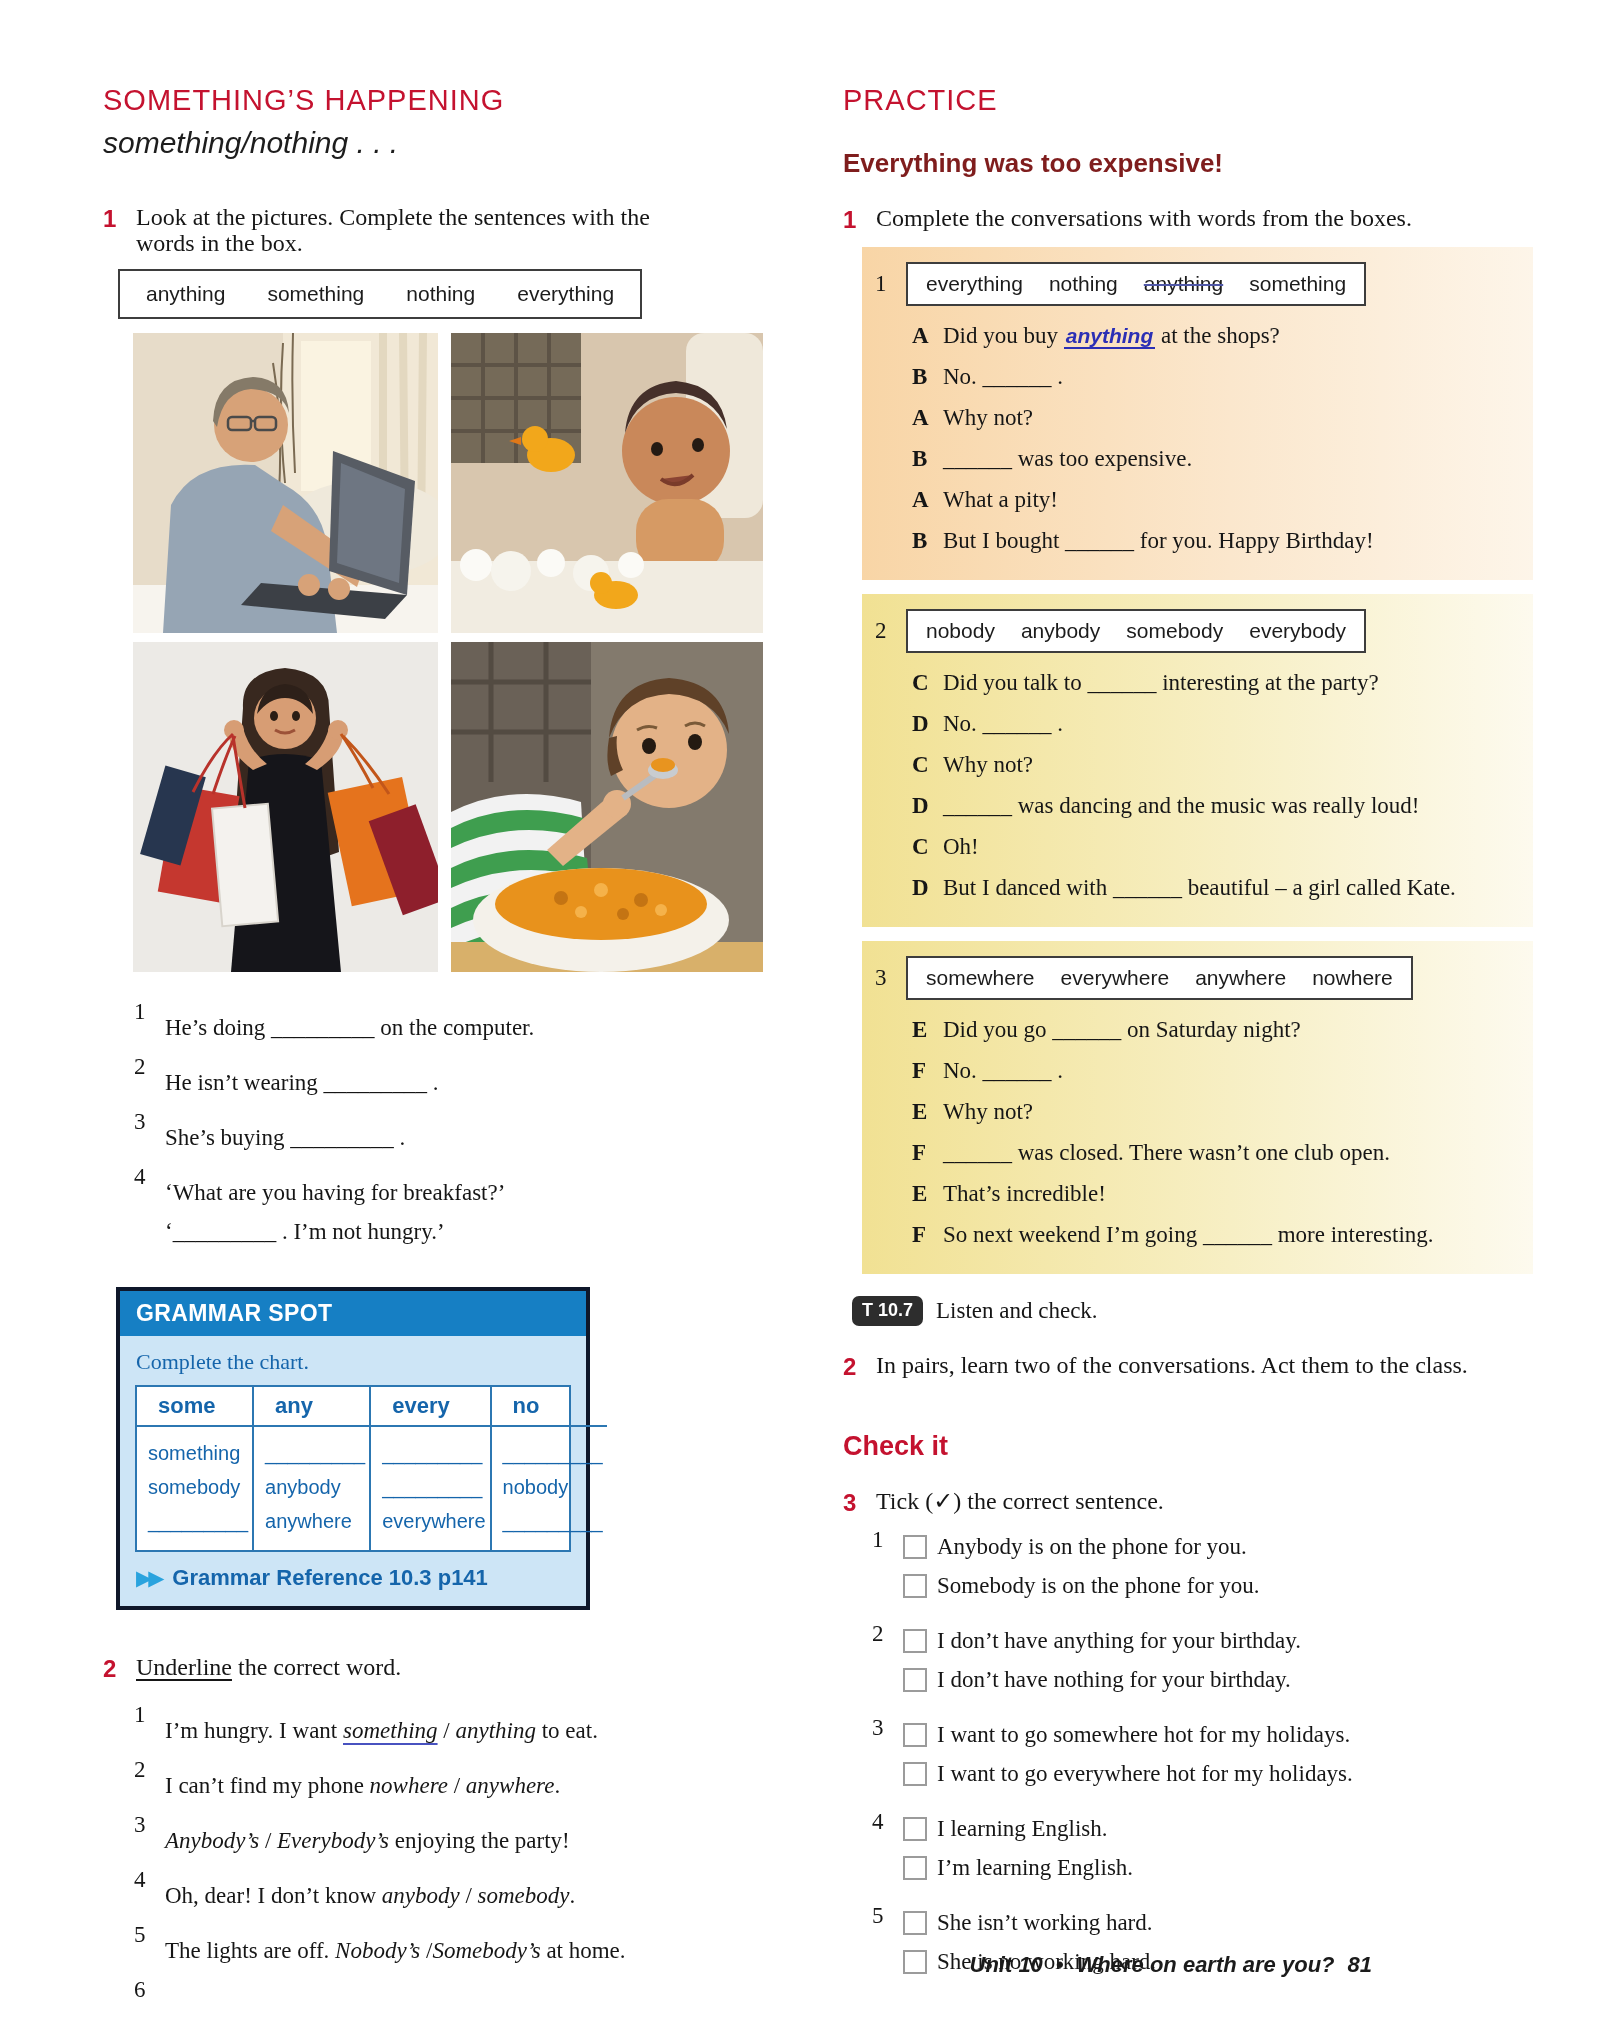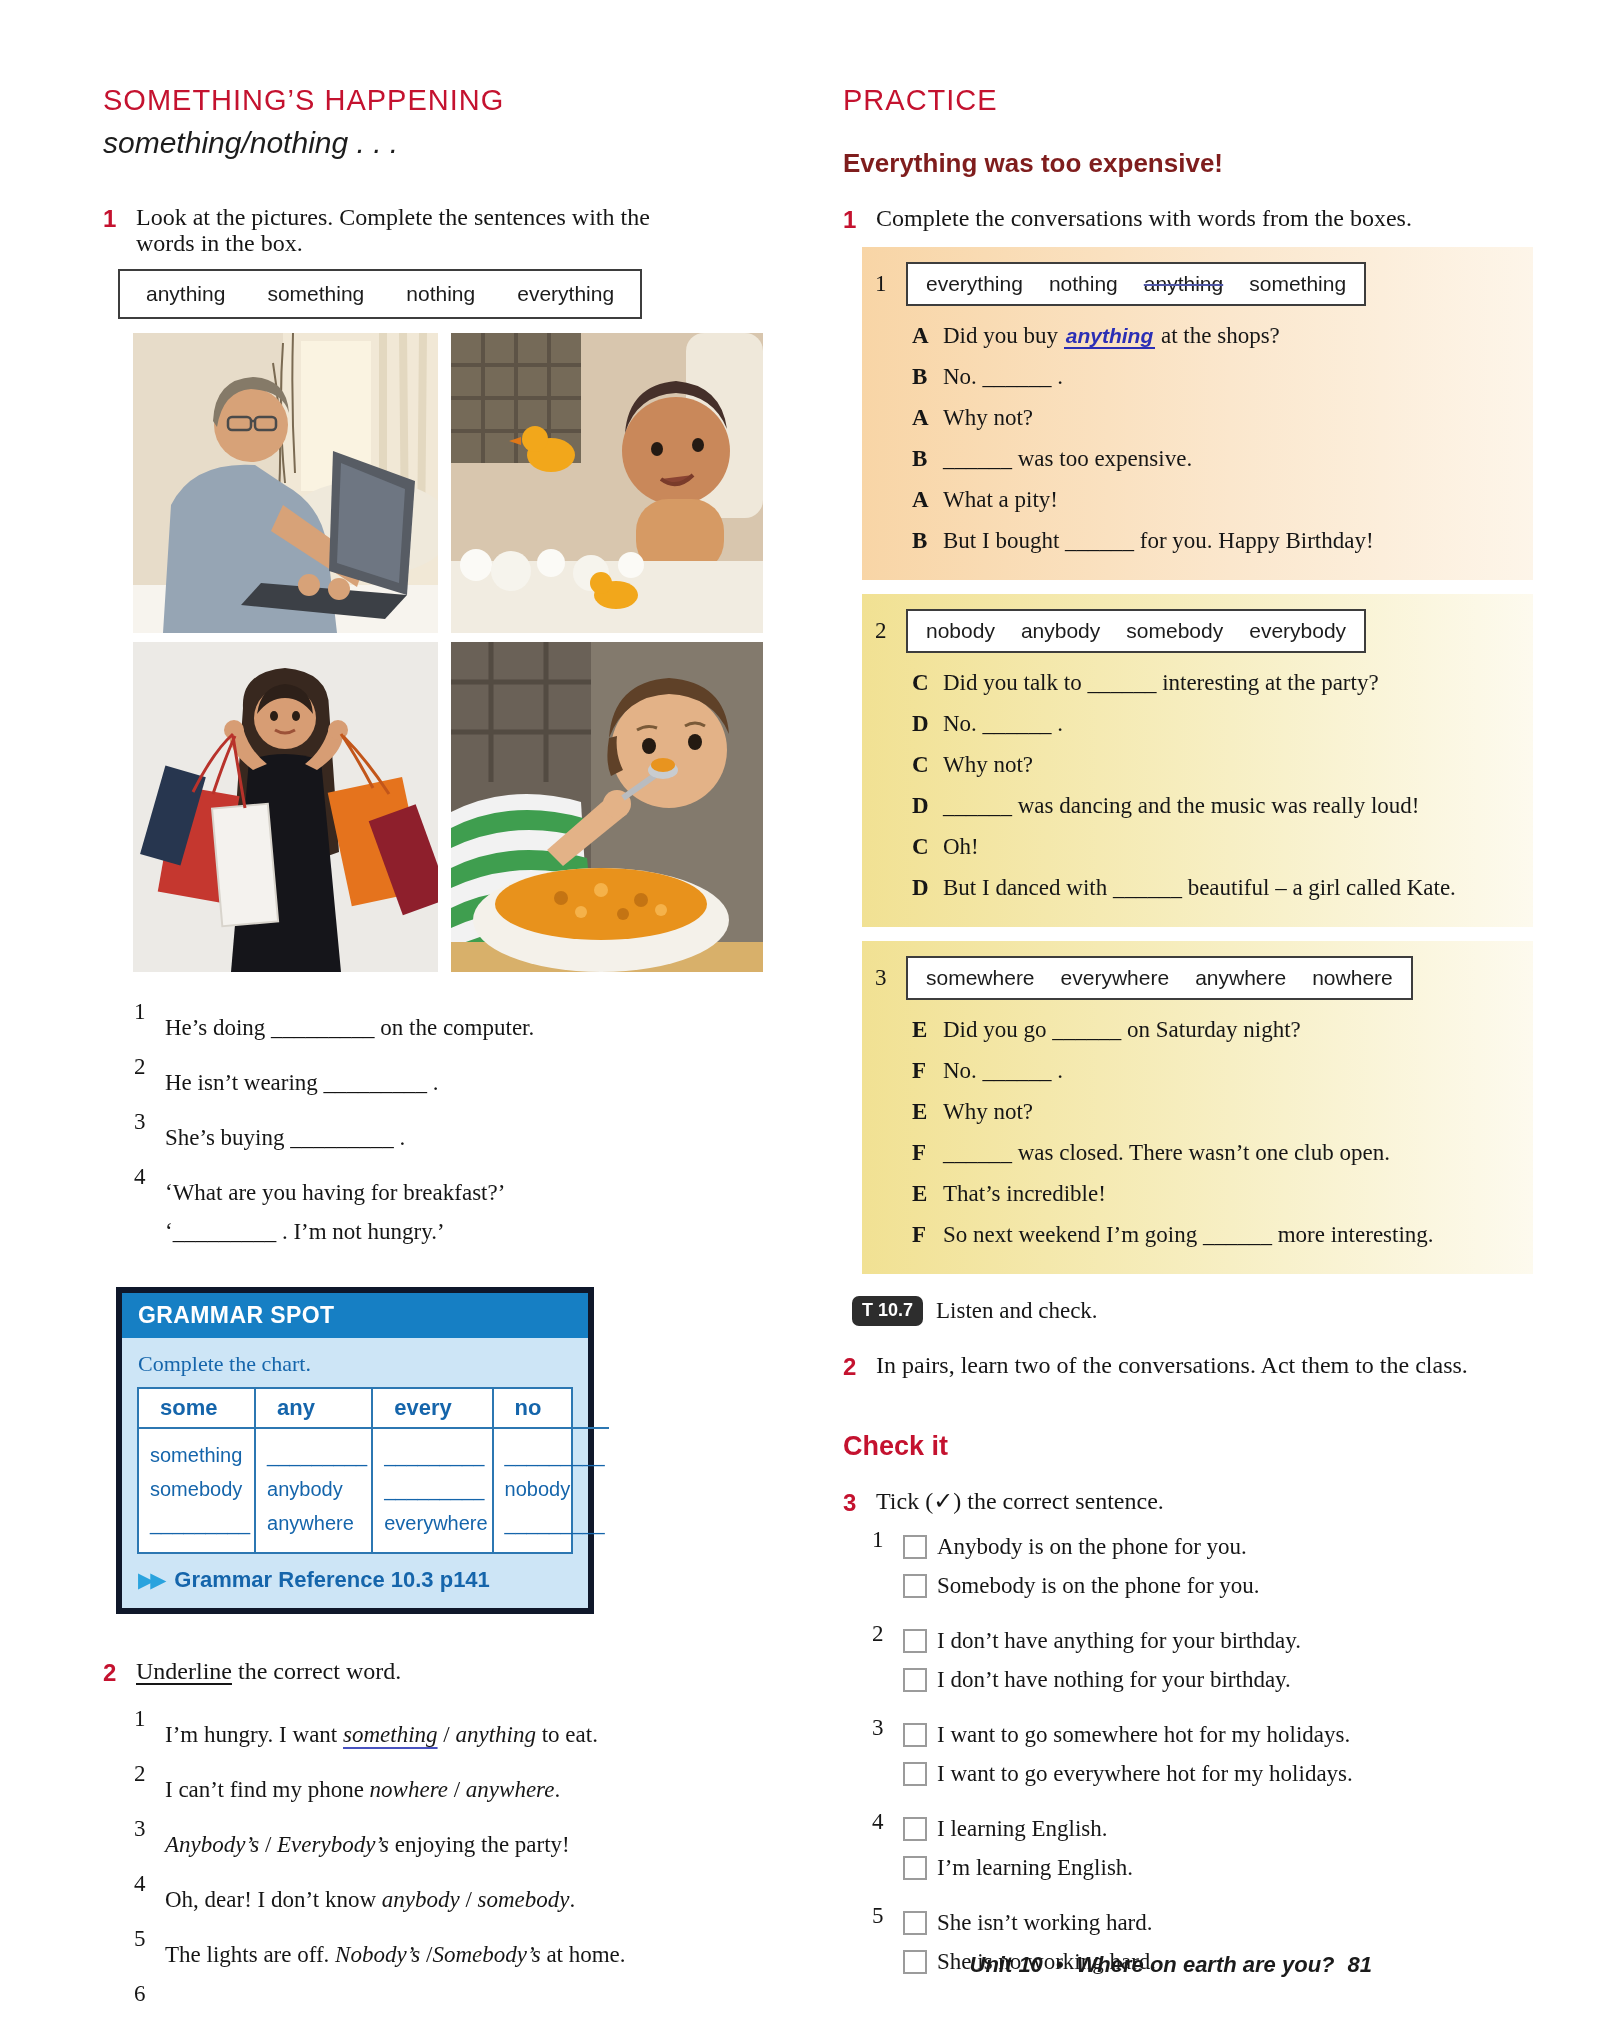--- a/index.html
+++ b/index.html
@@ -33,21 +33,21 @@
   .photo-grid{display:grid;grid-template-columns:305px 312px;grid-template-rows:300px 330px;
               gap:9px 13px;margin:14px 0 0 30px;}
   .photo{overflow:hidden;background:#ddd;}
   .photo svg{display:block;}
 
   .sent-list{margin:20px 0 0 31px;}
   .sitem{display:flex;line-height:39px;}
   .inum{width:31px;flex:none;font-size:23px;}
   .itext{font-size:23px;margin-top:16px;}
 
-  .gs{margin:36px 0 0 13px;width:466px;border:6px solid #0f172a;background:#cde5f6;}
+  .gs{margin:36px 0 0 13px;width:466px;border:4px solid #0f172a;background:#cde5f6;}
   .gs-head{background:#167fc4;color:#fff;font-family:"Liberation Sans",sans-serif;
            font-weight:700;font-size:23px;padding:9px 0 9px 16px;letter-spacing:0.4px;}
   .gs-inst{color:#1565ab;font-family:Liberation Serif, serif;font-size:22px;margin:13px 0 10px 16px;}
   .gs-table{display:flex;margin:0 15px;background:#fff;border:2px solid #2c77b2;}
   .gs-col{flex:1;border-right:2px solid #2c77b2;}
   .gs-col:last-child{border-right:none;}
   .gs-th{font-family:"Liberation Sans",sans-serif;font-weight:700;font-size:22px;color:#1565ab;
          padding:6px 0 6px 21px;border-bottom:2px solid #2c77b2;}
   .gs-td{padding:9px 4px 12px 11px;color:#1565ab;font-family:"Liberation Sans",sans-serif;
          font-size:20px;line-height:34px;}

